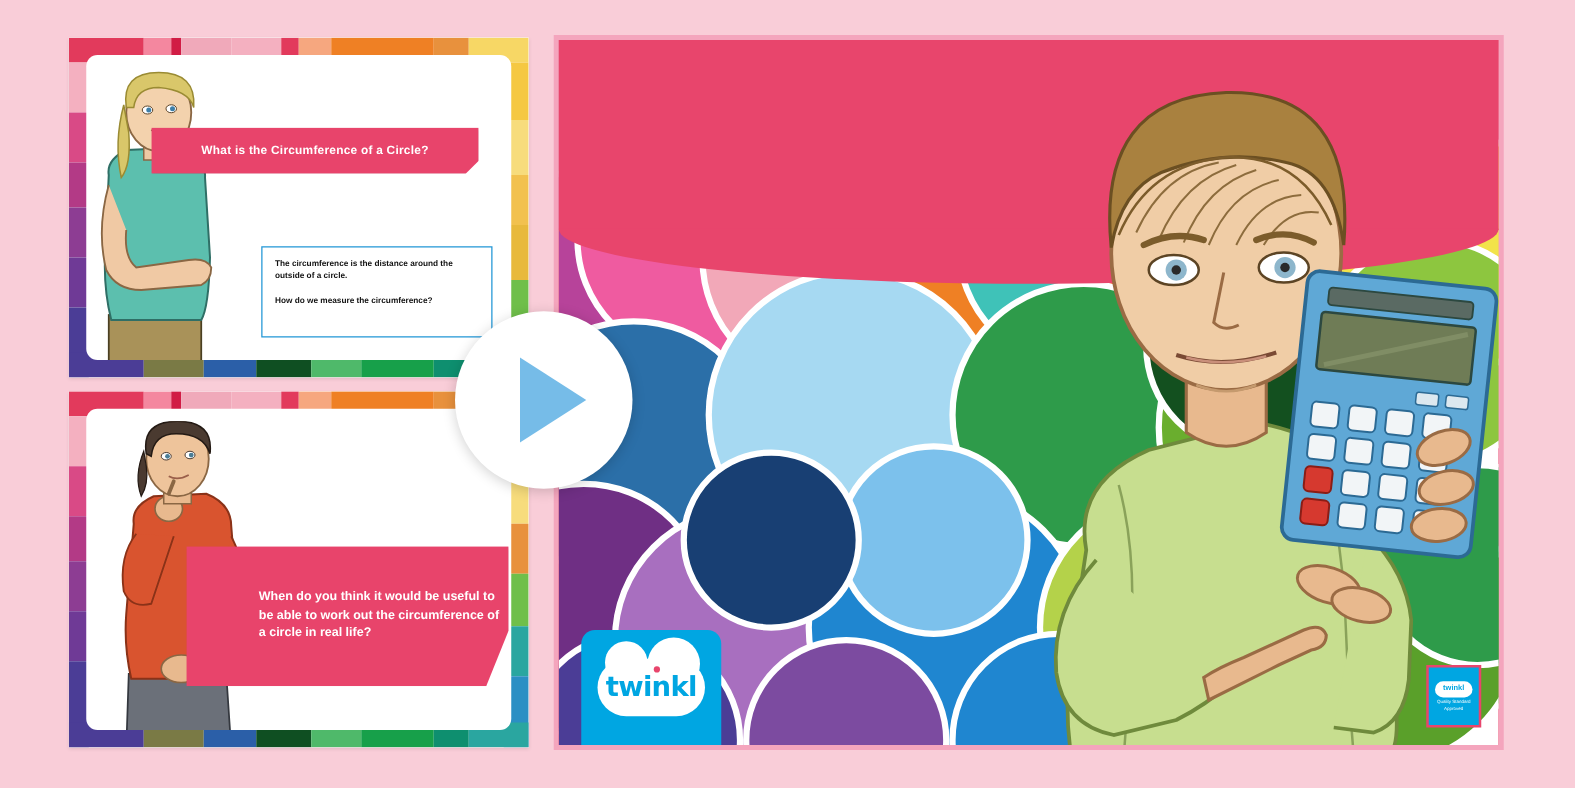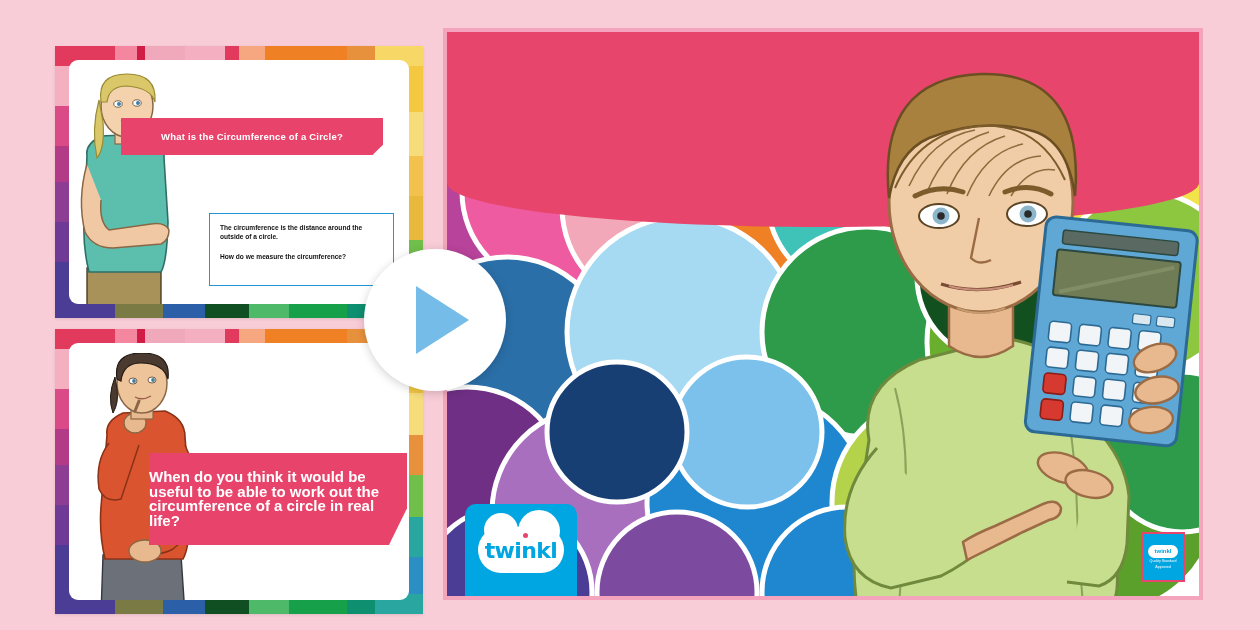--- a/index.html
+++ b/index.html
@@ -17,21 +17,20 @@
   }
 
   
   .thumb {
     position: absolute;
     left: 55px;
     width: 368px;
     background: #ffffff;
     overflow: hidden;
     box-shadow: 0 1px 3px rgba(0,0,0,0.10);
-    margin-top: 16px;
   }
   #thumb-1 { top: 30px;  height: 272px; }
   #thumb-2 { top: 313px; height: 285px; }
 
   
   .mosaic {
     position: absolute; inset: 0;
     overflow: hidden;
   }
   .thumb-inner {
@@ -61,24 +60,24 @@
   }
   #t1-ribbon {
     left: 52px; top: 58px; width: 262px; height: 37px;
     clip-path: polygon(0 0, 100% 0, 100% 72%, 96% 100%, 0 100%);
     justify-content: center;
     font-size: 9.5px;
     letter-spacing: 0.2px;
   }
   #t1-ribbon::after { display:none; }
   #t2-ribbon {
-    left: 80px; top: 110px; width: 258px; height: 92px;
+    left: 80px; top: 110px; width: 258px; height: 112px;
     clip-path: polygon(0 0, 100% 0, 100% 60%, 93% 100%, 0 100%);
-    box-sizing: border-box;
-    font-size: 15px; line-height: 14.5px;
+    padding-left: 58px; box-sizing: border-box;
+    font-size: 10px; line-height: 14.5px;
     align-items: center;
   }
   #t2-ribbon::after { display:none; }
 
   .textbox {
     position: absolute;
     left: 140px; top: 153px; width: 185px; height: 73px;
     border: 1.6px solid #2196d6;
     background: #fff;
     box-sizing: border-box;

